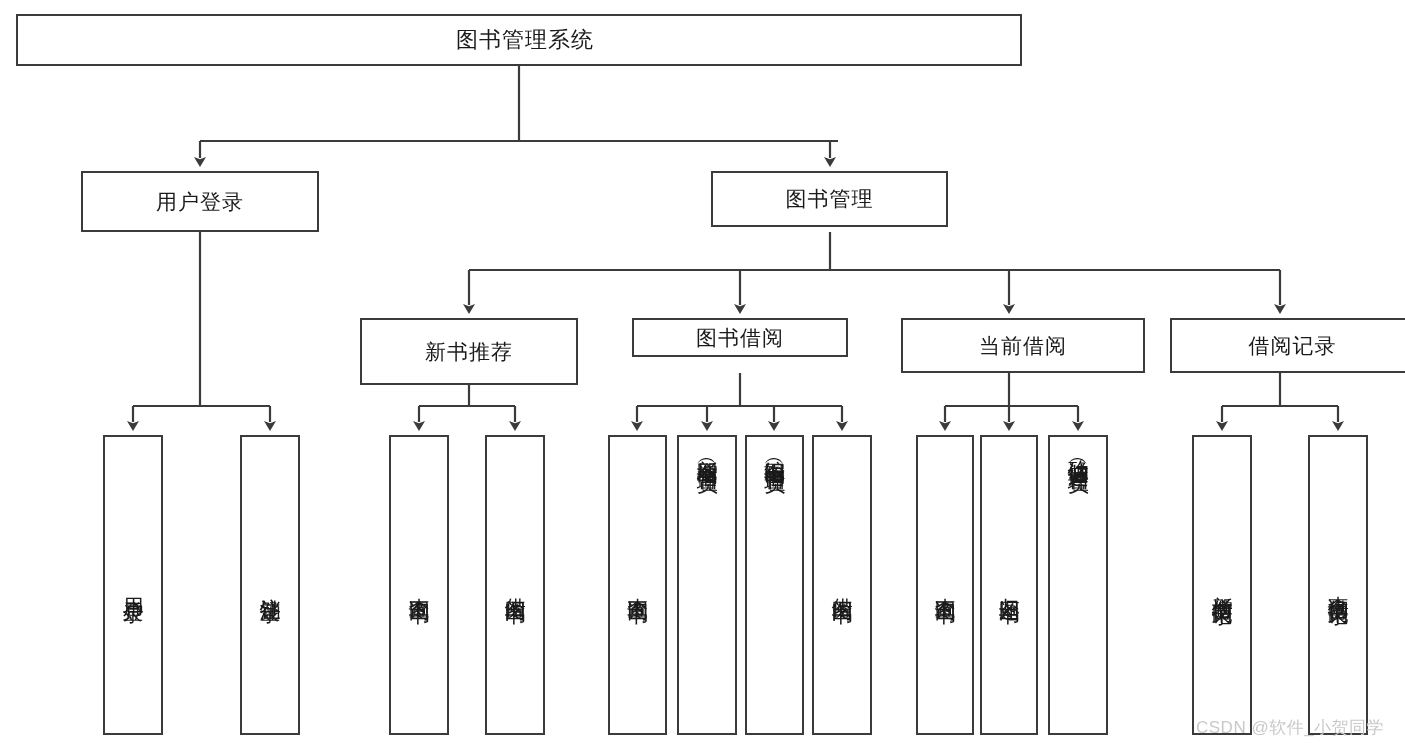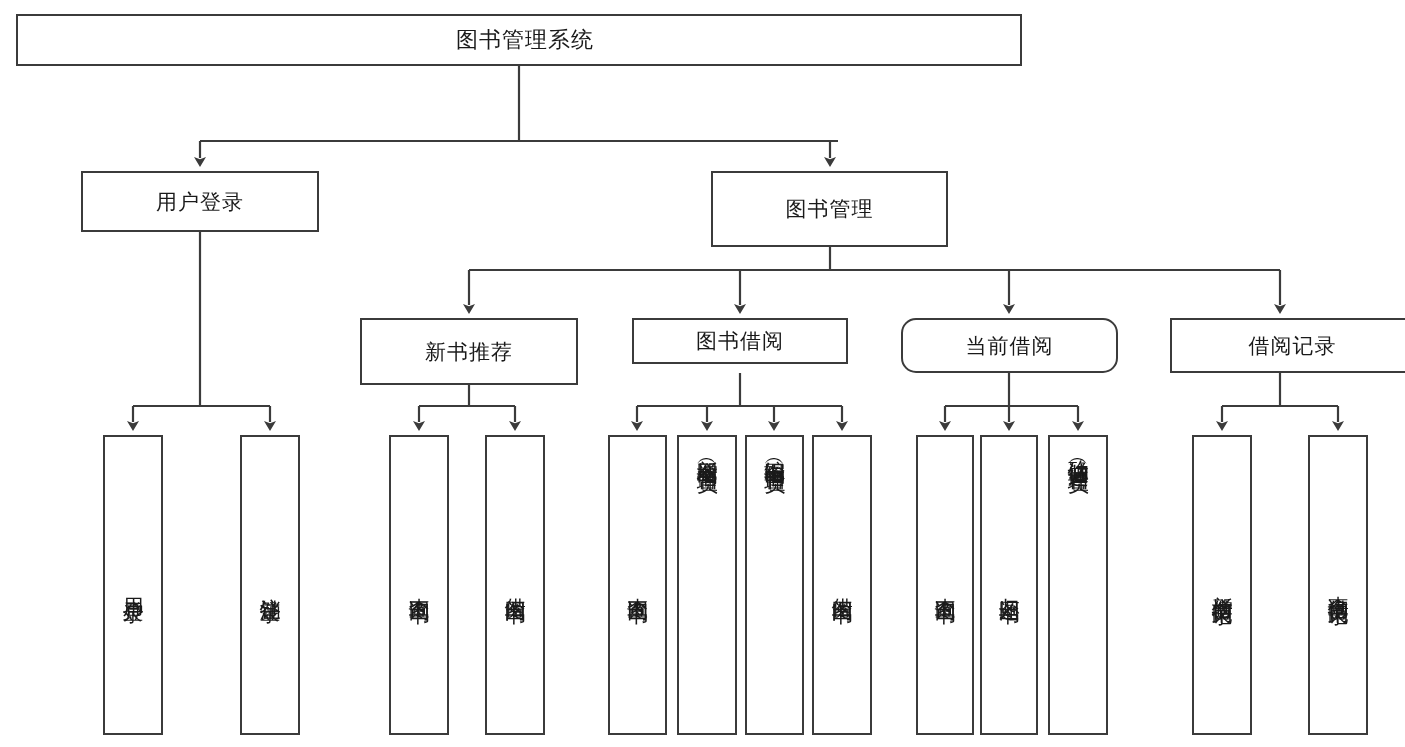--- a/index.html
+++ b/index.html
@@ -117,39 +117,40 @@
       <path d="M1280,373 L1280,406"></path>
       <path d="M1222,406 L1338,406"></path>
       <path d="M1222,406 L1222,422" marker-end="url(#arrow)"></path>
       <path d="M1338,406 L1338,422" marker-end="url(#arrow)"></path>
     </g>
   </svg>
 
   <div class="node horiz root" style="left:16px; top:14px; width:1006px; height:52px;">图书管理系统</div>
 
   <div class="node horiz" style="left:81px; top:171px; width:238px; height:61px;">用户登录</div>
-  <div class="node horiz" style="left:711px; top:171px; width:237px; height:76px;">图书管理</div>
+  <div class="node horiz" style="left:711px; top:171px; width:237px; height:56px;">图书管理</div>
 
   <div class="node horiz" style="left:360px; top:318px; width:218px; height:67px;">新书推荐</div>
-  <div class="node horiz" style="left:632px; top:318px; width:216px; height:46px;">图书借阅</div>
-  <div class="node horiz" style="left:901px; top:318px; width:217px; height:55px;border-radius:15px;">当前借阅</div>
+  <div class="node horiz" style="left:632px; top:318px; width:216px; height:39px;">图书借阅</div>
+  <div class="node horiz" style="left:901px; top:318px; width:244px; height:55px;">当前借阅</div>
   <div class="node horiz" style="left:1170px; top:318px; width:245px; height:55px;">借阅记录</div>
 
   <div class="node vert" style="left:103px; top:435px; width:60px; height:300px;">用户登录</div>
   <div class="node vert" style="left:240px; top:435px; width:60px; height:300px;">注销登录</div>
 
   <div class="node vert" style="left:389px; top:435px; width:60px; height:300px;">查询图书</div>
   <div class="node vert" style="left:485px; top:435px; width:60px; height:300px;">借阅图书</div>
 
   <div class="node vert" style="left:608px; top:435px; width:59px; height:300px;">查询图书</div>
   <div class="node vert toptext" style="left:677px; top:435px; width:60px; height:300px;">新增图书（管理员）</div>
   <div class="node vert toptext" style="left:745px; top:435px; width:59px; height:300px;">编辑图书（管理员）</div>
   <div class="node vert" style="left:812px; top:435px; width:60px; height:300px;">借阅图书</div>
 
   <div class="node vert" style="left:916px; top:435px; width:58px; height:300px;">查询图书</div>
   <div class="node vert" style="left:980px; top:435px; width:58px; height:300px;">归还图书</div>
   <div class="node vert toptext" style="left:1048px; top:435px; width:60px; height:300px;">确认归还（管理员）</div>
 
   <div class="node vert" style="left:1192px; top:435px; width:60px; height:300px;">新增借阅记录</div>
   <div class="node vert" style="left:1308px; top:435px; width:60px; height:300px;">查询借阅记录</div>
 
+  <div class="watermark" style="left:1196px; top:716px;">CSDN @软件_小贺同学</div>
 
 </div>
 
 </body></html>

